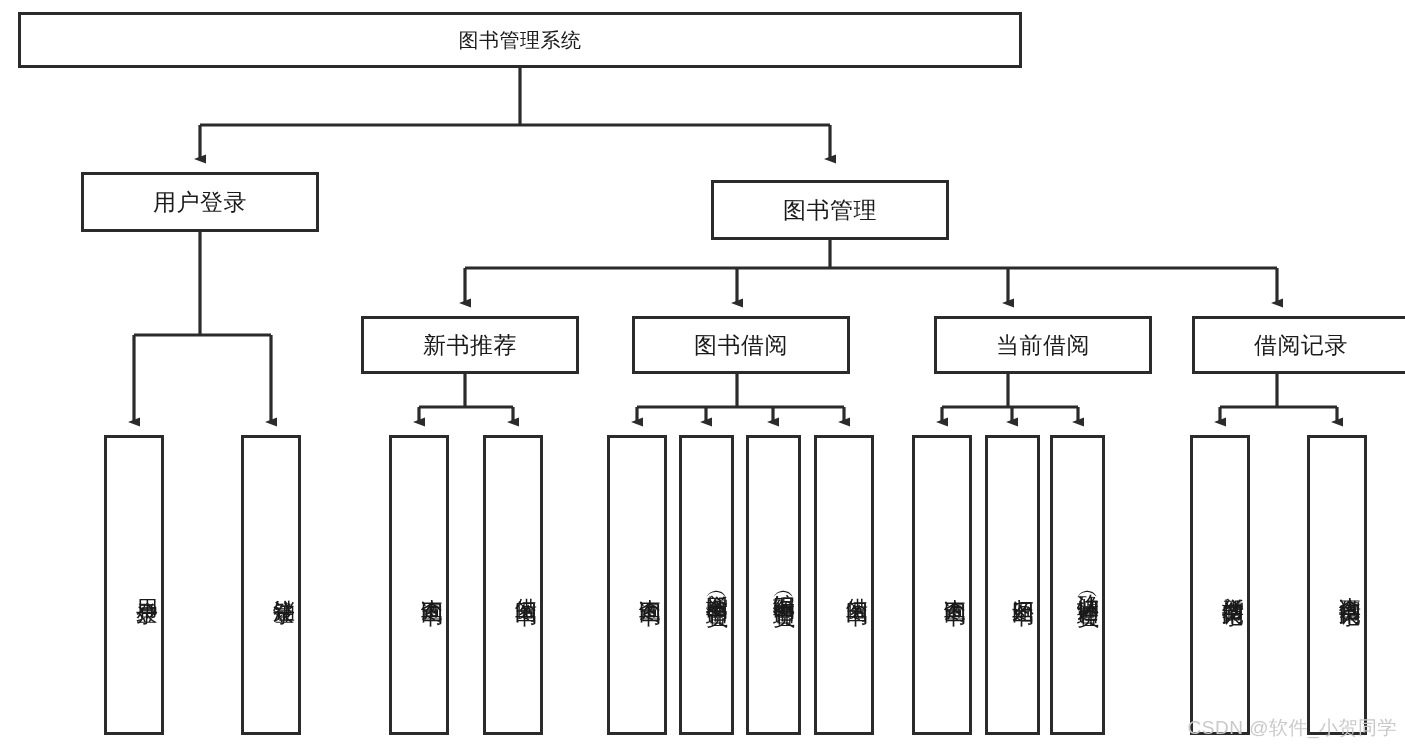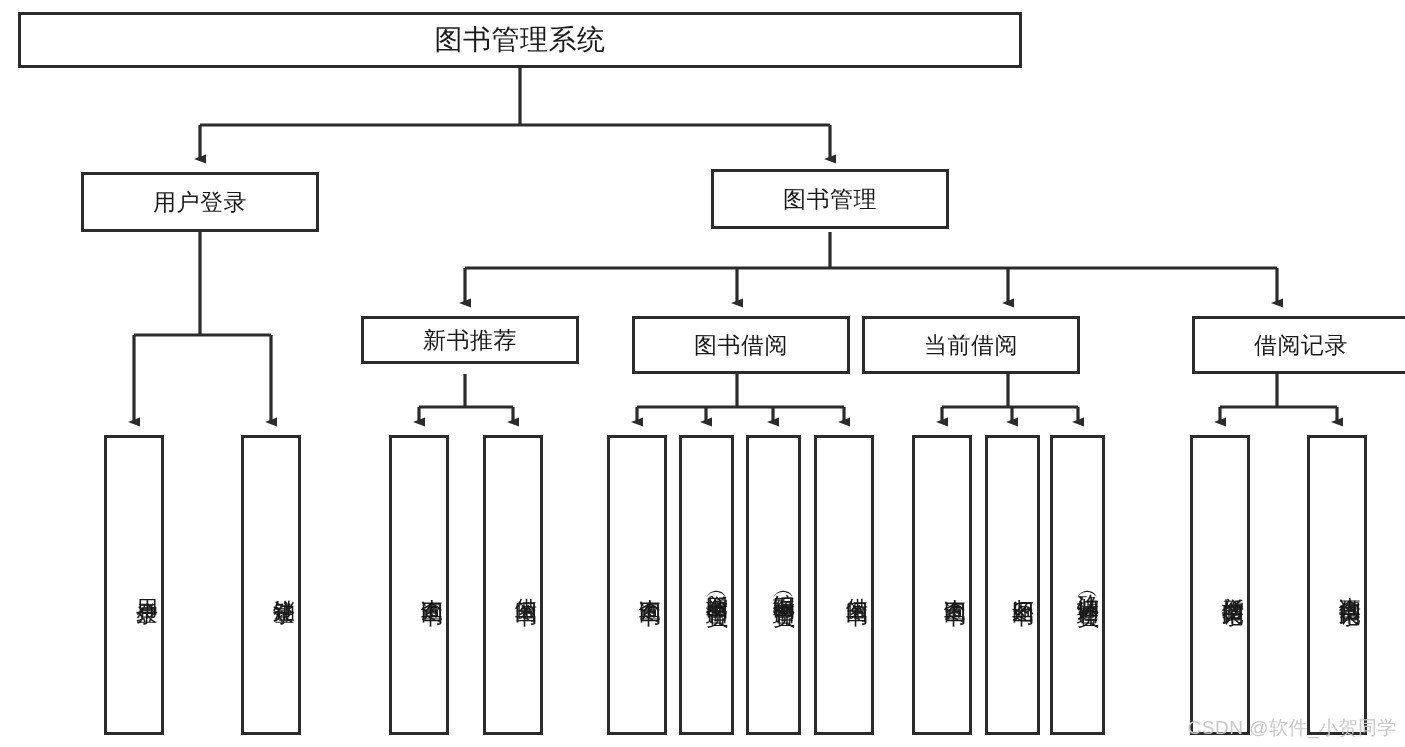--- a/index.html
+++ b/index.html
@@ -33,21 +33,21 @@
     justify-content: center;
     text-align: center;
     color: #1a1a1a;
   }
   .node.h {
     font-size: 23px;
     line-height: 1.15;
     letter-spacing: 0.5px;
   }
   .node.root {
-    font-size: 28px;
+    font-size: 20px;
   }
   .node.leaf {
     writing-mode: vertical-rl;
     text-orientation: upright;
     font-size: 22px;
     line-height: 1.25;
     letter-spacing: 2px;
     padding: 6px 0;
     align-items: flex-start;
     justify-content: center;
@@ -116,31 +116,31 @@
       </g>
   </svg>
 
   <div class="node root h" style="left: 18px; top: 12px; width: 1004px; height: 56px;">
     <span>图书管理系统</span>
   </div>
 
   <div class="node h" style="left: 81px; top: 172px; width: 238px; height: 60px;">
     <span>用户登录</span>
   </div>
-  <div class="node h" style="left: 711px; top: 169px; width: 238px; height: 60px;">
+  <div class="node h" style="left: 711px; top: 180px; width: 238px; height: 60px;">
     <span>图书管理</span>
   </div>
 
-  <div class="node h" style="left: 361px; top: 316px; width: 218px; height: 48px; align-items: center;">
+  <div class="node h" style="left: 361px; top: 316px; width: 218px; height: 58px; align-items: center;">
     <span>新书推荐</span>
   </div>
   <div class="node h" style="left: 632px; top: 316px; width: 218px; height: 58px;">
     <span>图书借阅</span>
   </div>
-  <div class="node h" style="left: 862px; top: 316px; width: 218px; height: 58px;">
+  <div class="node h" style="left: 934px; top: 316px; width: 218px; height: 58px;">
     <span>当前借阅</span>
   </div>
   <div class="node h" style="left: 1172px; top: 316px; width: 218px; height: 58px; margin-left: 20px;">
     <span>借阅记录</span>
   </div>
 
   <div class="node leaf" style="left: 104px; top: 435px; width: 60px; height: 300px;">
     <span class="leaf-text">用户登录</span>
   </div>
   <div class="node leaf" style="left: 241px; top: 435px; width: 60px; height: 300px;">

